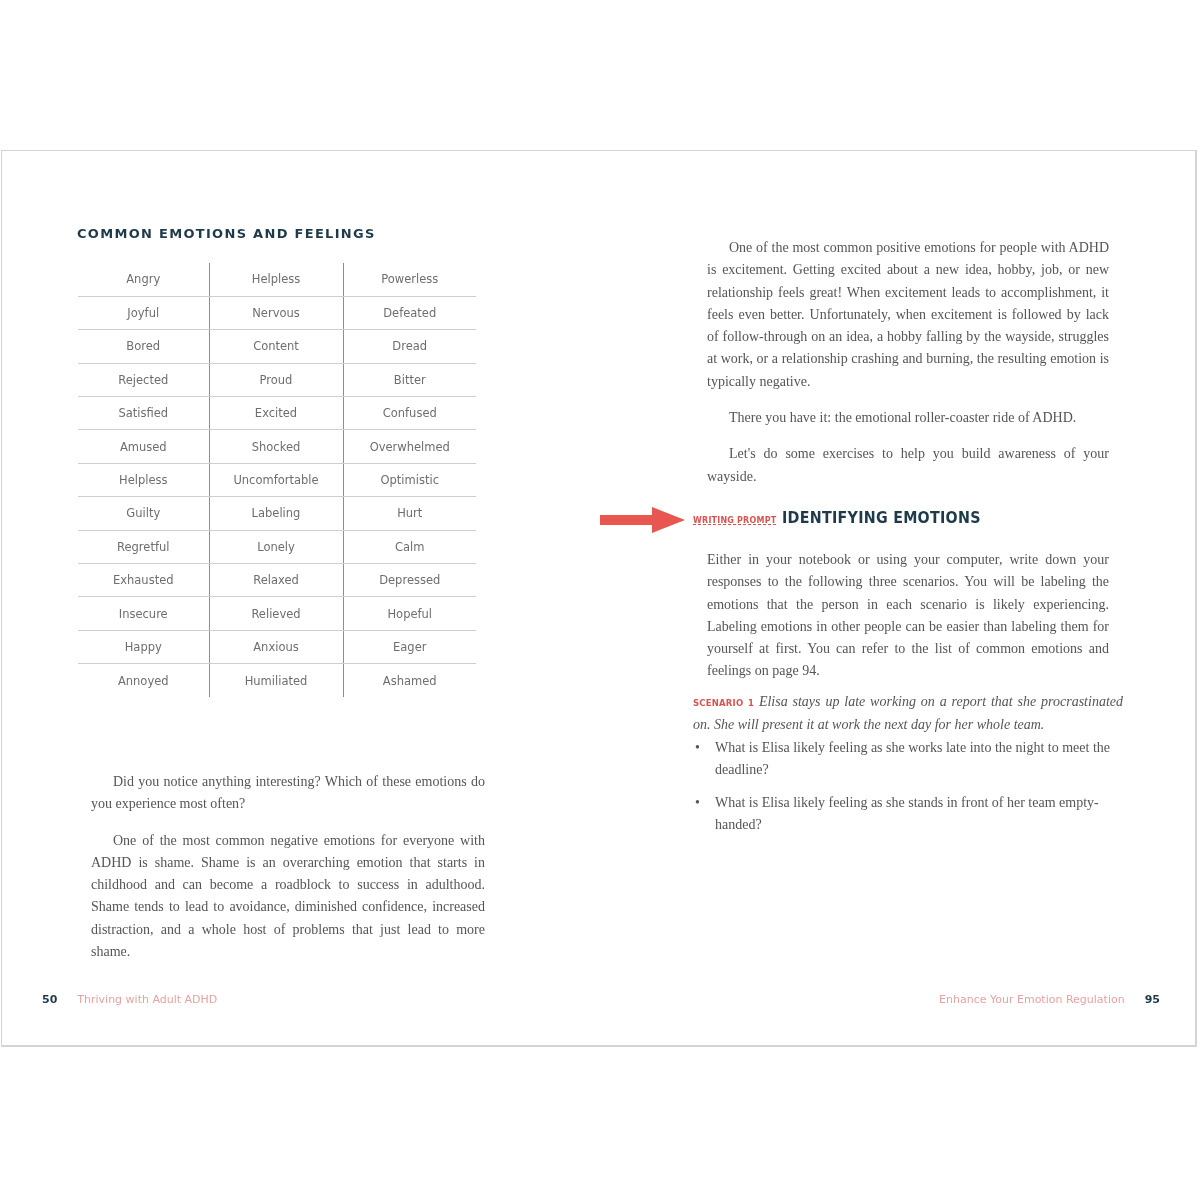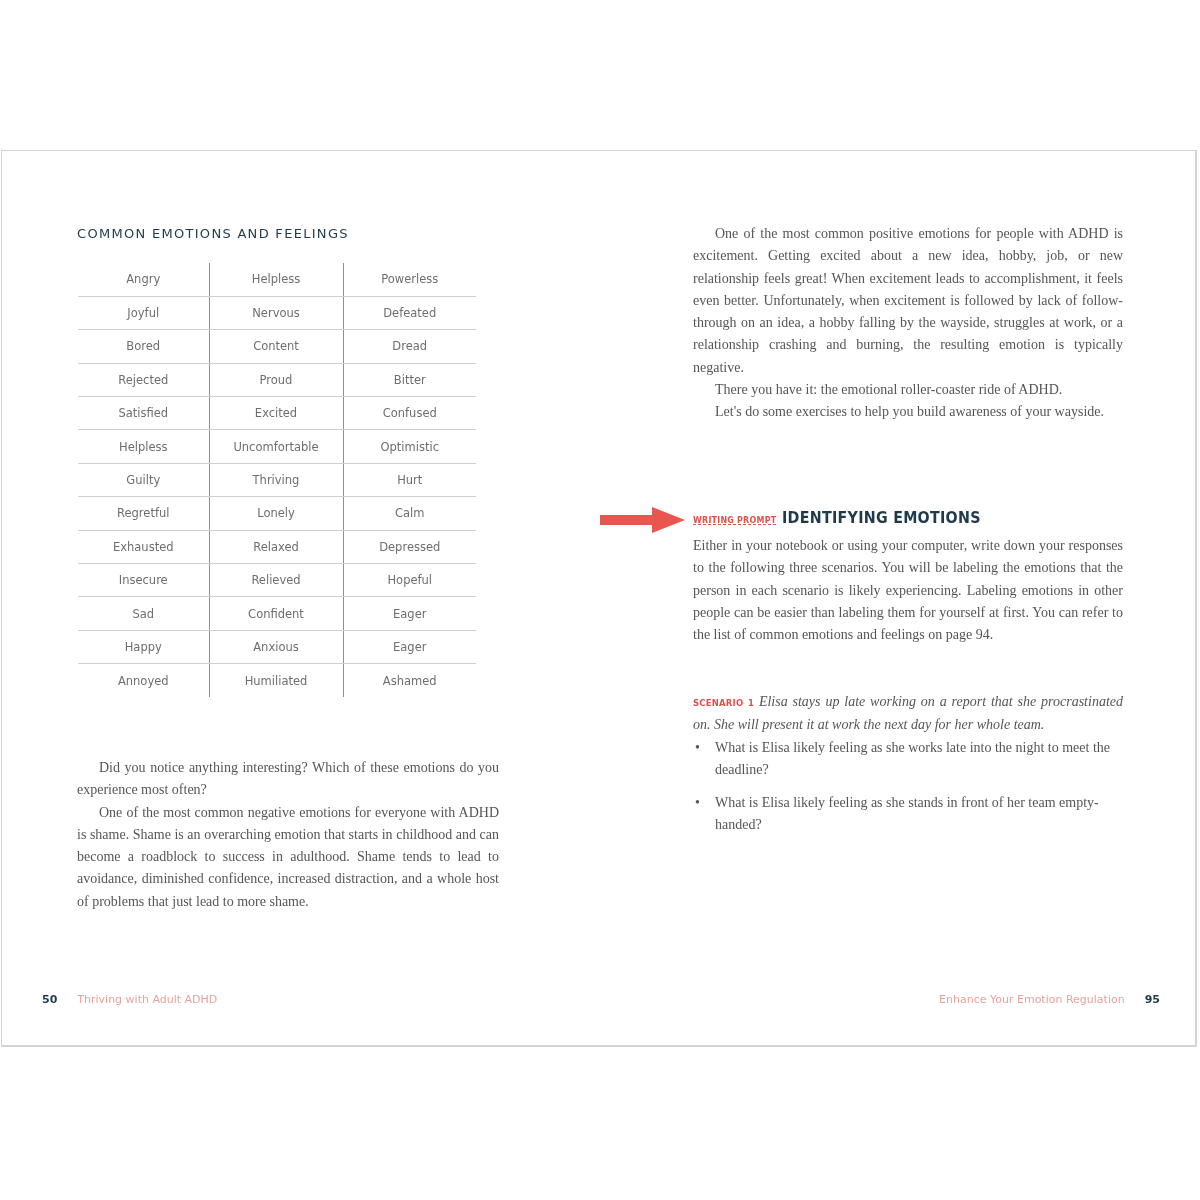--- a/index.html
+++ b/index.html
@@ -2,31 +2,31 @@
 <html><head>
 <meta charset="utf-8">
 <style>
   html, body { margin: 0; padding: 0; background: #ffffff; }
   body { width: 1200px; height: 1200px; position: relative; overflow: hidden; font-family: "Liberation Serif", serif; color: #3a3a3a; }
   .spread { position: absolute; left: 1px; top: 150px; width: 1196px; height: 897px; border: 1px solid #d4d4d4; border-right-width: 2px; border-bottom-width: 2px; background: #fff; box-sizing: border-box; }
   .page { position: absolute; top: 0; height: 100%; }
   .page-left { left: 0; width: 598px; }
   .page-right { left: 598px; width: 598px; }
 
-  .section-title { position: absolute; left: 75px; top: 75px; font-family: "DejaVu Sans", sans-serif; font-weight: normal; font-size: 13px; letter-spacing: 1.3px; color: #1f3a4a; }
+  .section-title { position: absolute; left: 75px; top: 75px; font-family: "DejaVu Sans", sans-serif; font-weight: bold; font-size: 13px; letter-spacing: 1.3px; color: #1f3a4a; }
 
   .emo-table { position: absolute; left: 76px; top: 112px; width: 398px; border-collapse: collapse; }
   .emo-table td { height: 33.4px; padding: 0; text-align: center; font-family: "DejaVu Sans", sans-serif; font-size: 11.5px; color: #6e6e6e; border-bottom: 1px solid #cfcfcf; box-sizing: border-box; }
   .emo-table tr:last-child td { border-bottom: none; }
   .emo-table td.c0 { width: 131px; border-right: 1px solid #b5807c; }
   .emo-table td.c1 { width: 134px; border-right: 1px solid #b5807c; }
   .emo-table td.c2 { width: 133px; }
 
   .body-text { position: absolute; font-size: 14px; line-height: 22.3px; color: #555; text-align: justify; }
-  .body-text p { margin: 0; text-indent: 22px; }
+  .body-text p { margin: 14px; text-indent: 22px; }
   .body-text p.noindent { text-indent: 0; }
 
   .left-body { left: 75px; top: 606px; width: 422px; }
   .right-body-1 { left: 93px; top: 72px; width: 430px; }
 
   .prompt-row { position: absolute; left: 93px; top: 358px; display: flex; align-items: baseline; gap: 6px; }
   .prompt-tag { font-family: "DejaVu Sans", sans-serif; font-size: 8px; font-weight: bold; color: #d9534f; text-decoration: underline; text-decoration-style: dashed; letter-spacing: 0.2px; }
   .prompt-title { font-family: "DejaVu Sans", sans-serif; font-weight: bold; font-size: 15.5px; color: #1f3a4a; letter-spacing: 0.3px; transform: scaleX(0.92); transform-origin: left; }
 
   .arrow { position: absolute; left: 0; top: 356px; width: 85px; height: 26px; }
@@ -78,48 +78,48 @@
             <td class="c0">Rejected</td>
             <td class="c1">Proud</td>
             <td class="c2">Bitter</td>
           </tr>
           <tr>
             <td class="c0">Satisfied</td>
             <td class="c1">Excited</td>
             <td class="c2">Confused</td>
           </tr>
           <tr>
+            <td class="c0">Amused</td>
+            <td class="c1">Shocked</td>
+            <td class="c2">Overwhelmed</td>
+          </tr>
+          <tr>
             <td class="c0">Helpless</td>
             <td class="c1">Uncomfortable</td>
             <td class="c2">Optimistic</td>
           </tr>
           <tr>
             <td class="c0">Guilty</td>
-            <td class="c1">Thriving</td>
+            <td class="c1">Labeling</td>
             <td class="c2">Hurt</td>
           </tr>
           <tr>
             <td class="c0">Regretful</td>
             <td class="c1">Lonely</td>
             <td class="c2">Calm</td>
           </tr>
           <tr>
             <td class="c0">Exhausted</td>
             <td class="c1">Relaxed</td>
             <td class="c2">Depressed</td>
           </tr>
           <tr>
             <td class="c0">Insecure</td>
             <td class="c1">Relieved</td>
             <td class="c2">Hopeful</td>
-          </tr>
-          <tr>
-            <td class="c0">Sad</td>
-            <td class="c1">Confident</td>
-            <td class="c2">Eager</td>
           </tr>
           <tr>
             <td class="c0">Happy</td>
             <td class="c1">Anxious</td>
             <td class="c2">Eager</td>
           </tr>
           <tr>
             <td class="c0">Annoyed</td>
             <td class="c1">Humiliated</td>
             <td class="c2">Ashamed</td>

